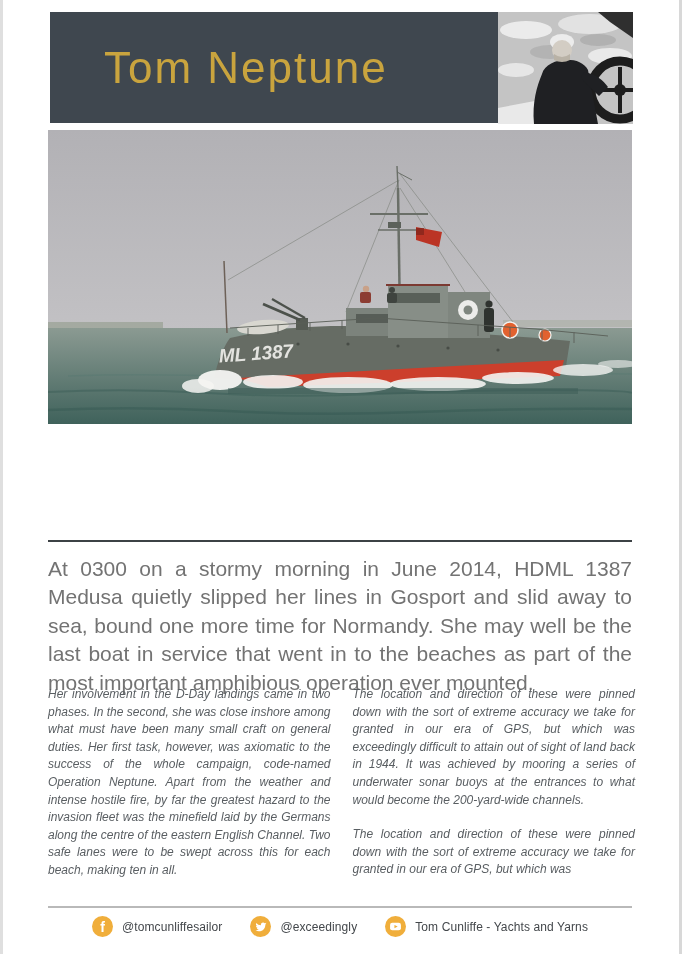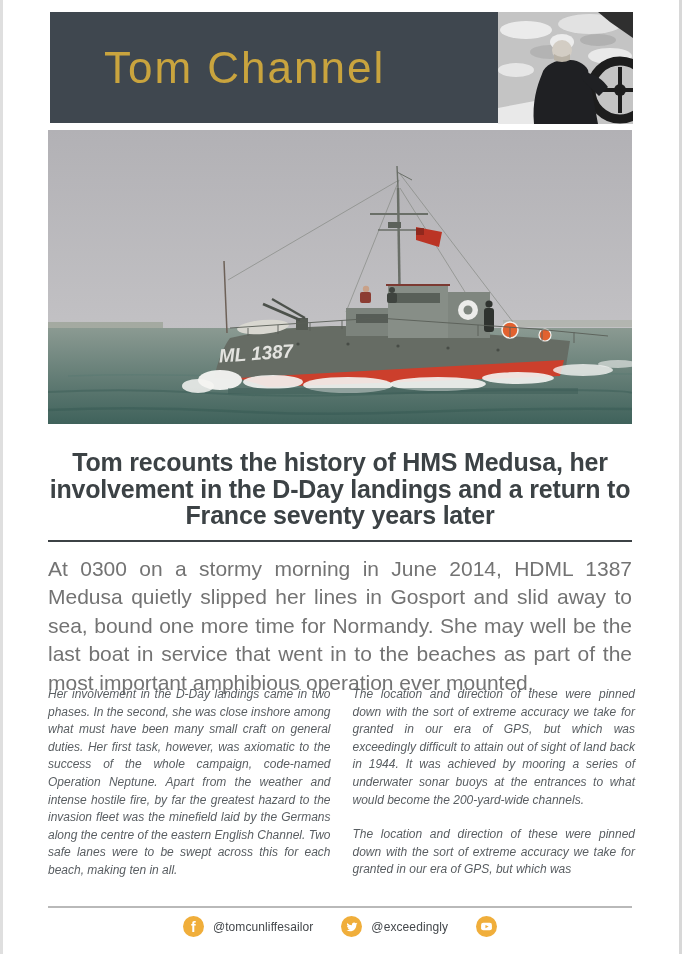--- a/index.html
+++ b/index.html
@@ -62,21 +62,21 @@
   }
 </style>
 </head>
 <body>
 
 <div class="page">
   <div class="edge edge-left"></div>
   <div class="edge edge-right"></div>
 
   <header class="masthead">
-    <h1>Tom Channel</h1>
+    <h1>Tom Neptune</h1>
   </header>
 
   <div class="masthead-photo">
     <svg width="135" height="112" viewBox="0 0 135 112">
       <rect x="0" y="0" width="135" height="112" fill="#c4c4c4"></rect>
       <ellipse cx="28" cy="18" rx="26" ry="9" fill="#f0f0f0" opacity="0.9"></ellipse>
       <ellipse cx="92" cy="12" rx="32" ry="10" fill="#e7e7e7" opacity="0.85"></ellipse>
       <ellipse cx="18" cy="58" rx="18" ry="7" fill="#efefef" opacity="0.8"></ellipse>
       <ellipse cx="112" cy="44" rx="22" ry="8" fill="#f3f3f3" opacity="0.8"></ellipse>
       <ellipse cx="52" cy="40" rx="20" ry="7" fill="#a9a9a9" opacity="0.6"></ellipse>
@@ -194,21 +194,20 @@
         <ellipse cx="300" cy="255" rx="45" ry="8" opacity="0.9"></ellipse>
         <ellipse cx="390" cy="254" rx="48" ry="7" opacity="0.9"></ellipse>
         <ellipse cx="470" cy="248" rx="36" ry="6" opacity="0.9"></ellipse>
         <ellipse cx="535" cy="240" rx="30" ry="6" opacity="0.8"></ellipse>
         <ellipse cx="570" cy="234" rx="20" ry="4" opacity="0.6"></ellipse>
       </g>
       <rect x="180" y="258" width="350" height="6" fill="#3c5c55" opacity="0.5"></rect>
     </svg>
   </figure>
 
-  <h2 class="headline">Tom recounts the history of HMS Medusa, her involvement in the D-Day landings and a return to France seventy years later</h2>
   <hr class="rule rule-dark">
 
   <p class="intro">At 0300 on a stormy morning in June 2014, HDML 1387 Medusa quietly slipped her lines in Gosport and slid away to sea, bound one more time for Normandy. She may well be the last boat in service that went in to the beaches as part of the most important amphibious operation ever mounted.</p>
 
   <div class="columns">
     <div class="col">
         <p>Her involvement in the D-Day landings came in two phases. In the second, she was close inshore among what must have been many small craft on general duties. Her first task, however, was axiomatic to the success of the whole campaign, code-named Operation Neptune. Apart from the weather and intense hostile fire, by far the greatest hazard to the invasion fleet was the minefield laid by the Germans along the centre of the eastern English Channel. Two safe lanes were to be swept across this for each beach, making ten in all.</p>
       </div>
     <div class="col">
         <p>The location and direction of these were pinned down with the sort of extreme accuracy we take for granted in our era of GPS, but which was exceedingly difficult to attain out of sight of land back in 1944. It was achieved by mooring a series of underwater sonar buoys at the entrances to what would become the 200-yard-wide channels.</p>
@@ -231,15 +230,16 @@
       </span>
       <span class="social-label">@exceedingly</span>
     </div>
     <div class="social-item">
       <span class="social-icon">
         <svg viewBox="0 0 24 24" width="13" height="13">
           <rect x="2" y="5" width="20" height="14" rx="4" fill="#ffffff"></rect>
           <path d="M10 9l6 3-6 3z" fill="#f0ae3b"></path>
         </svg>
       </span>
+      <span class="social-label">Tom Cunliffe - Yachts and Yarns</span>
     </div>
   </footer>
 </div>
 
 </body></html>

